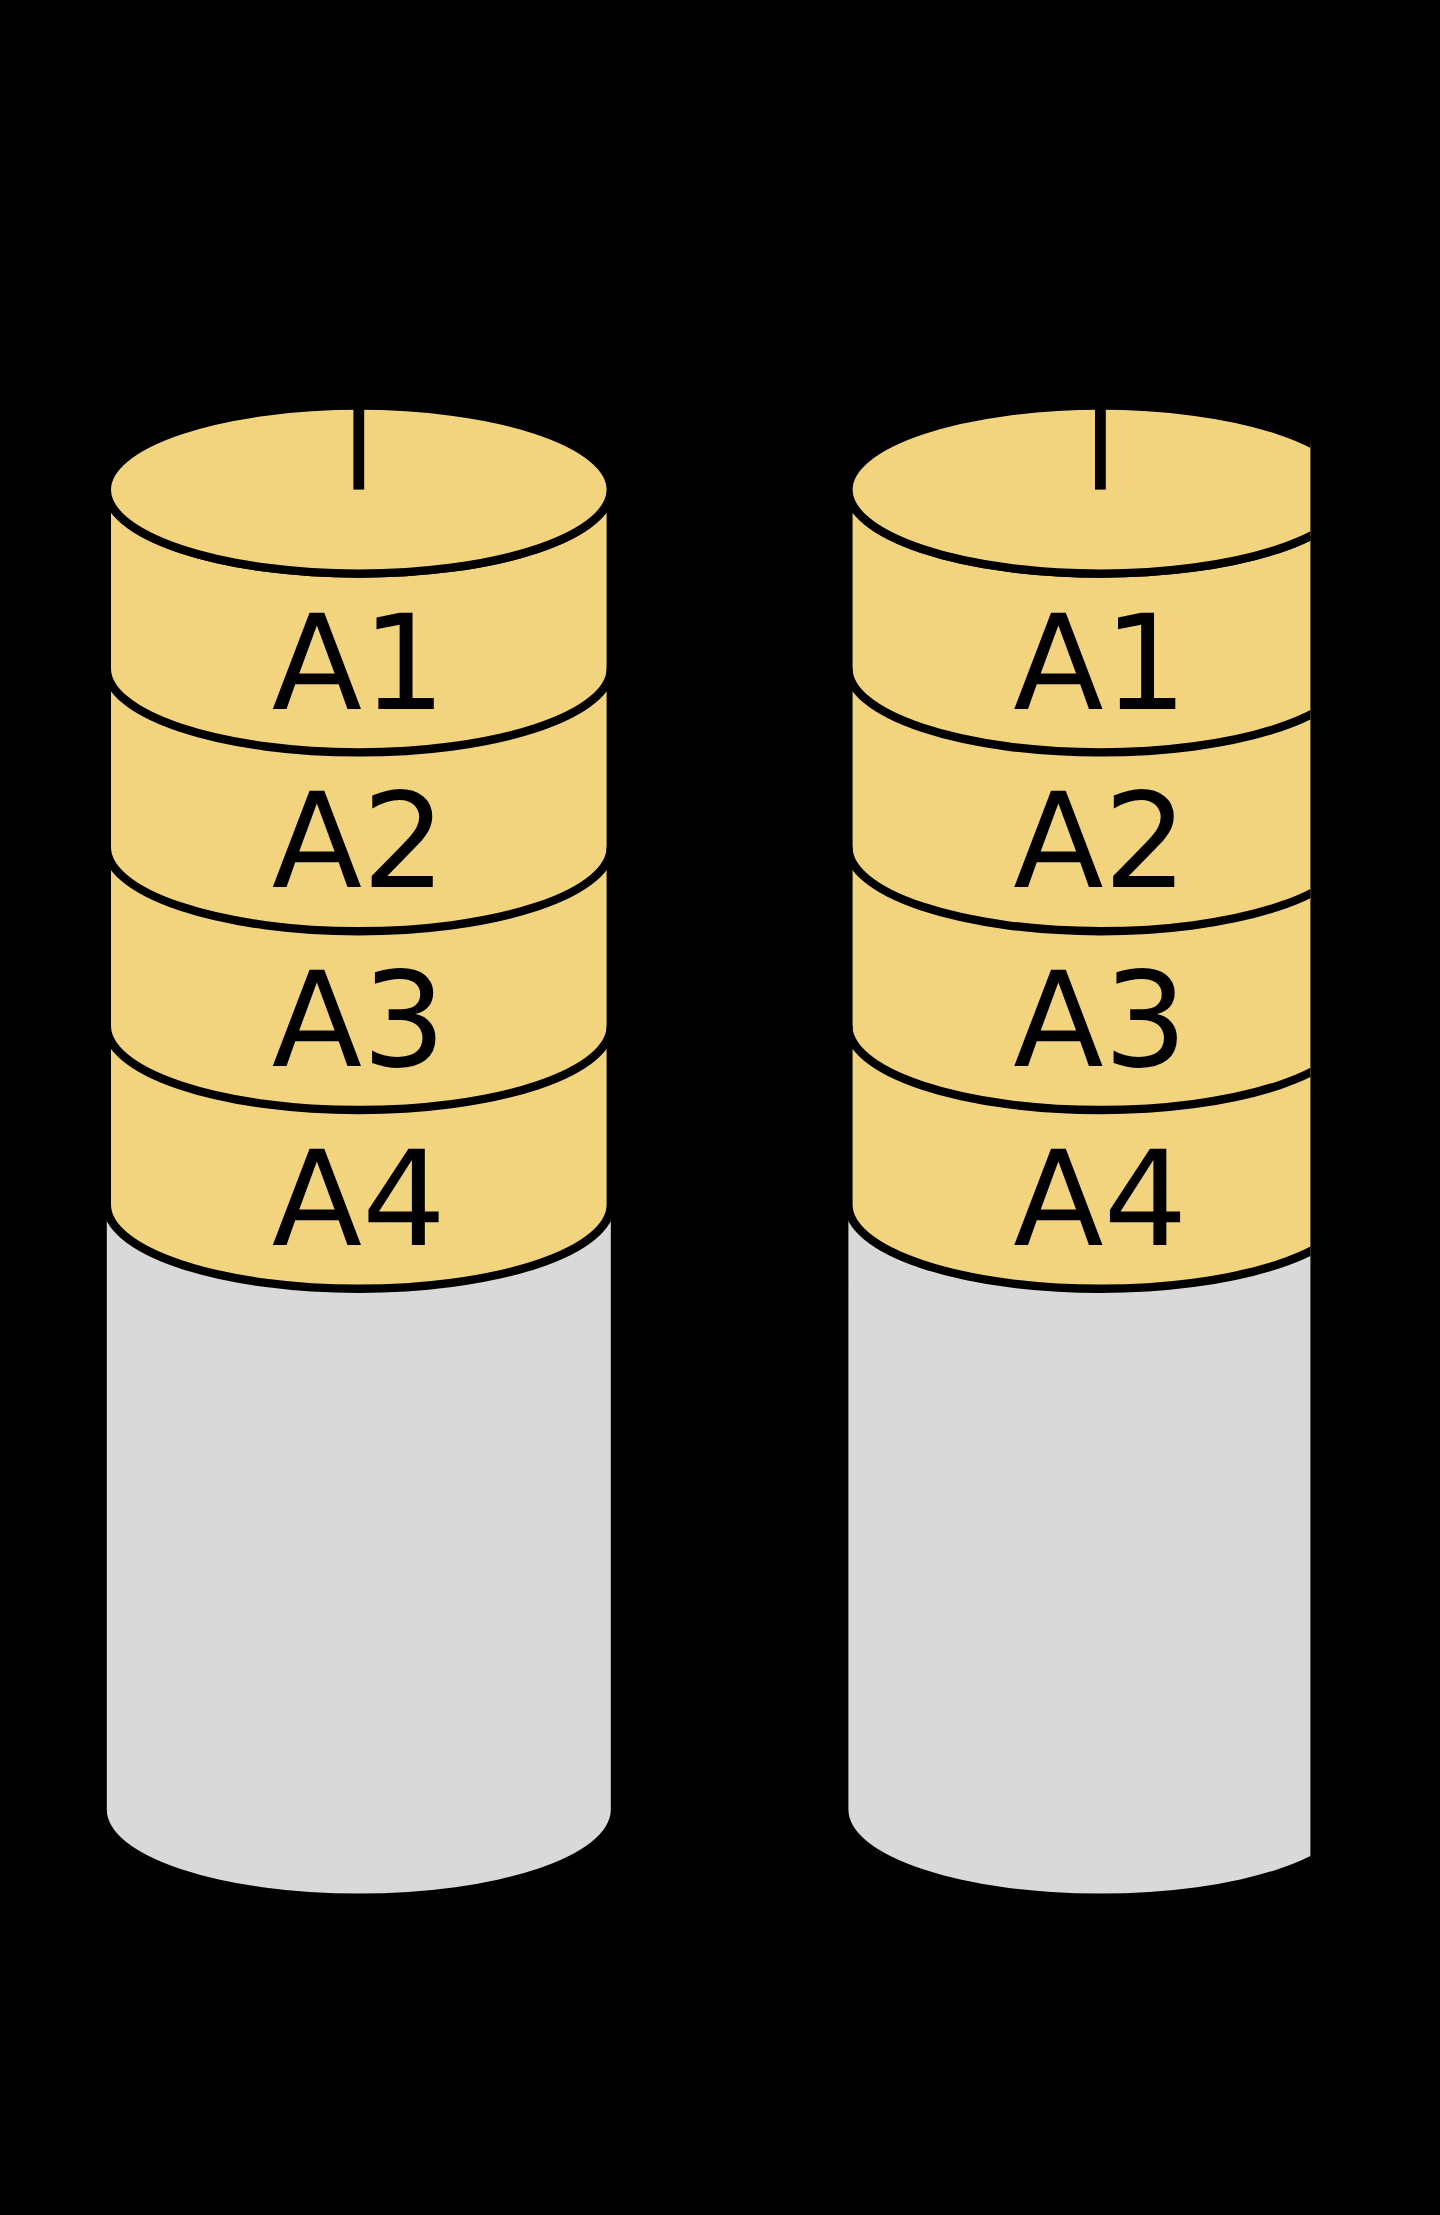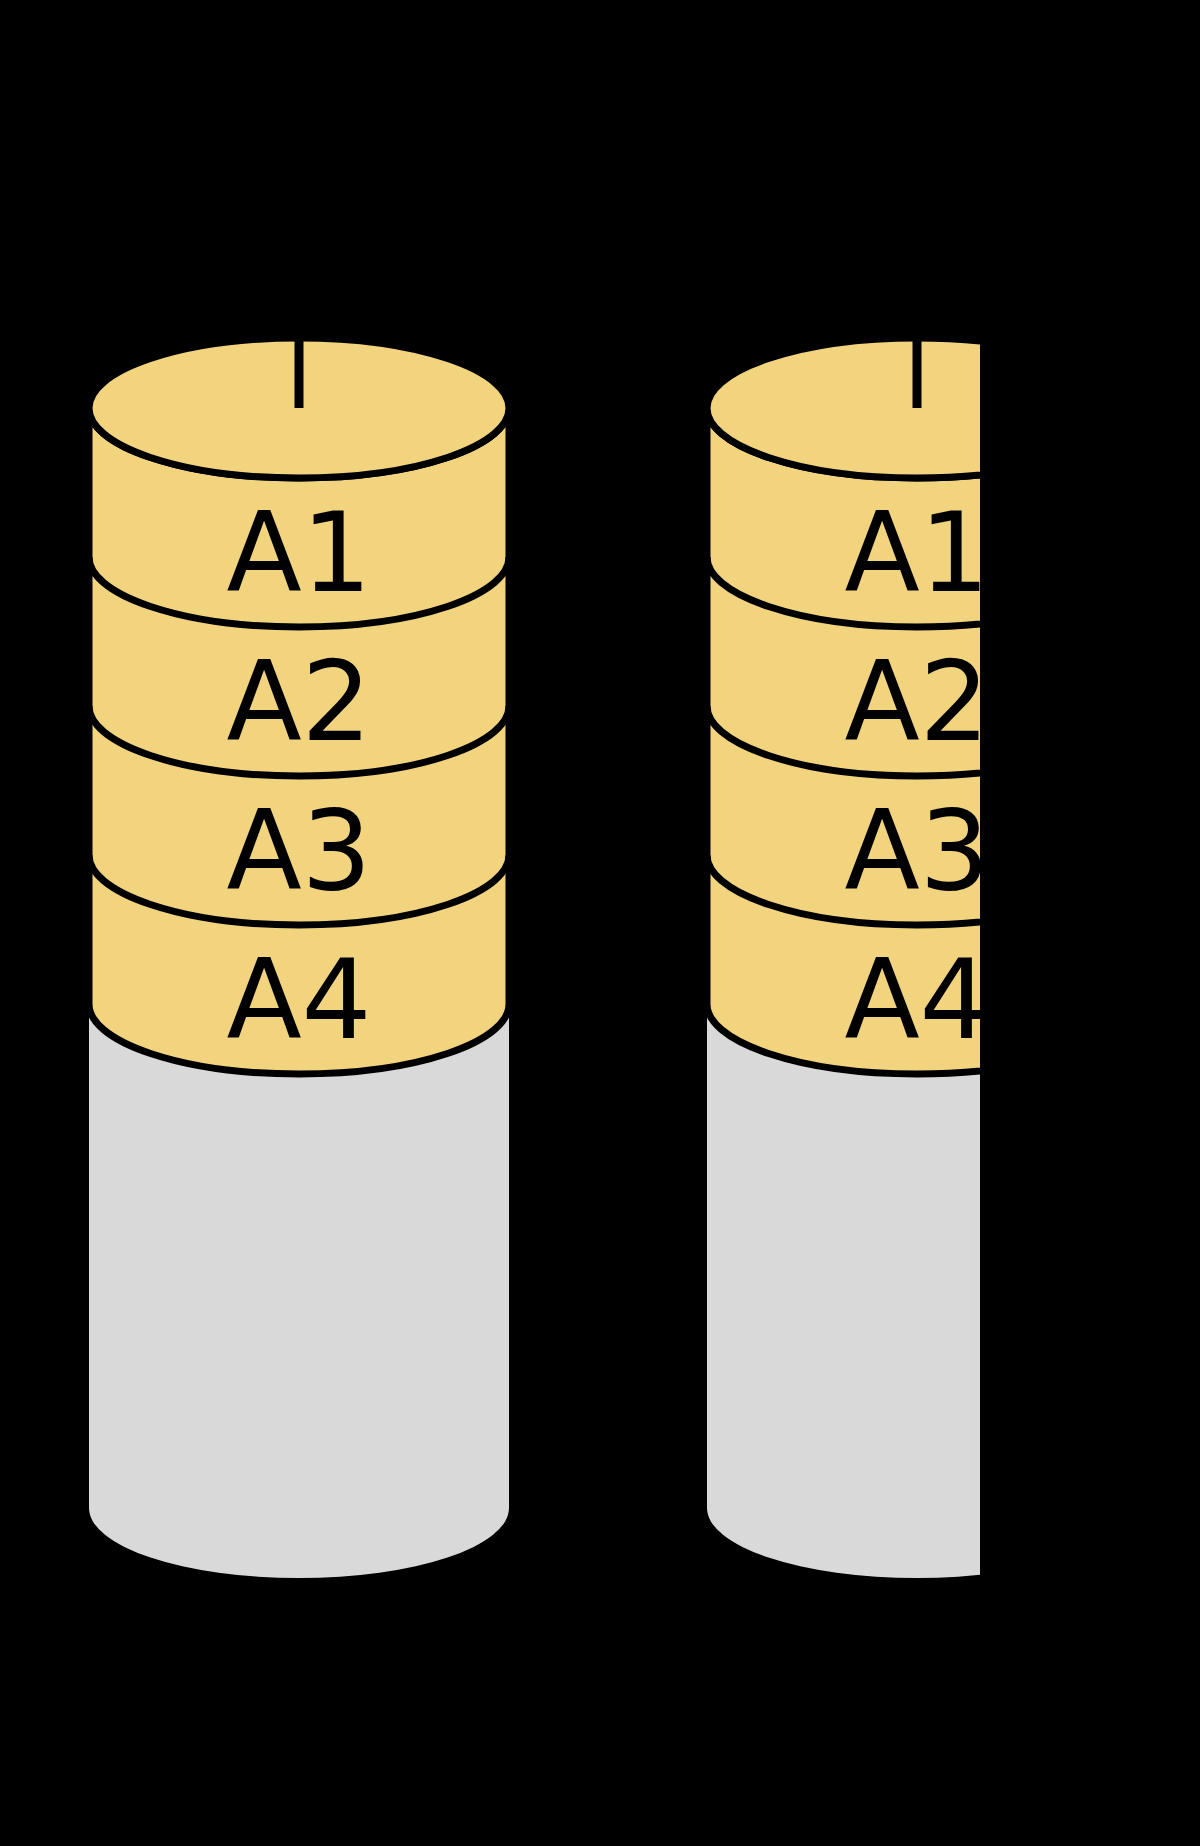--- a/index.html
+++ b/index.html
@@ -2,21 +2,21 @@
 <html><head>
 <meta charset="utf-8">
 <style>
   html, body {
     margin: 0;
     padding: 0;
     background: #000000;
   }
   .canvas-wrap {
     position: relative;
-    width: 980px;
+    width: 1092px;
     height: 1846px;
     overflow: hidden;
   }
   svg {
     display: block;
   }
   .stripe-label-text {
     font-family: "DejaVu Sans", "Liberation Sans", sans-serif;
     font-weight: 400;
   }

